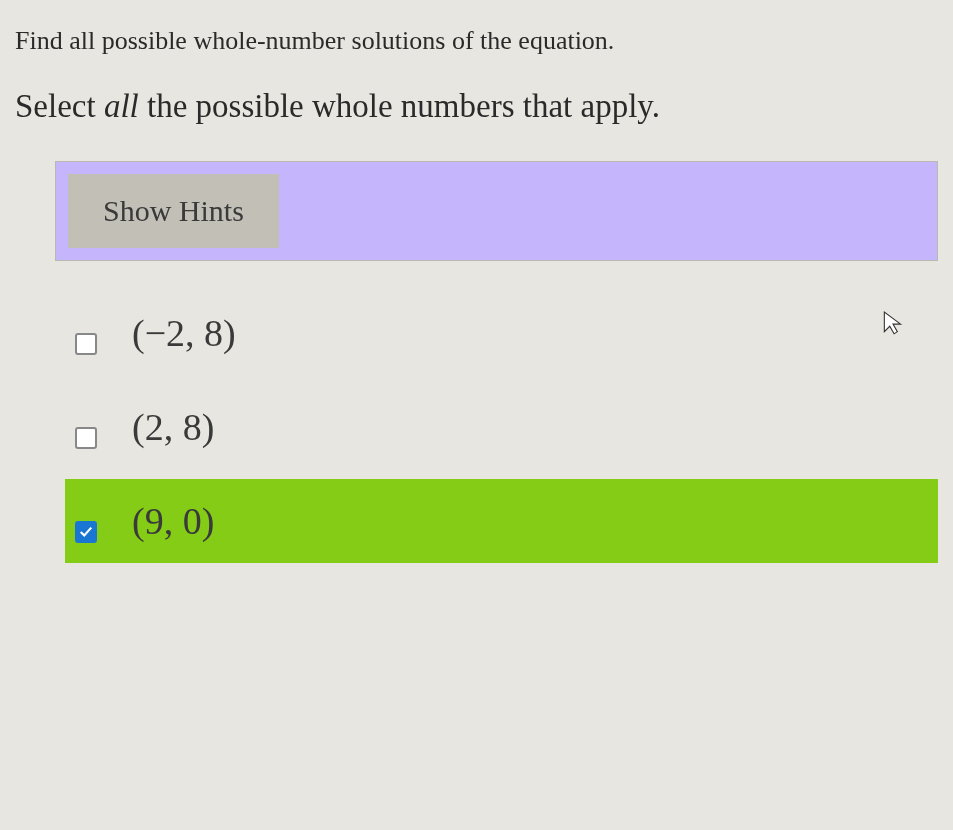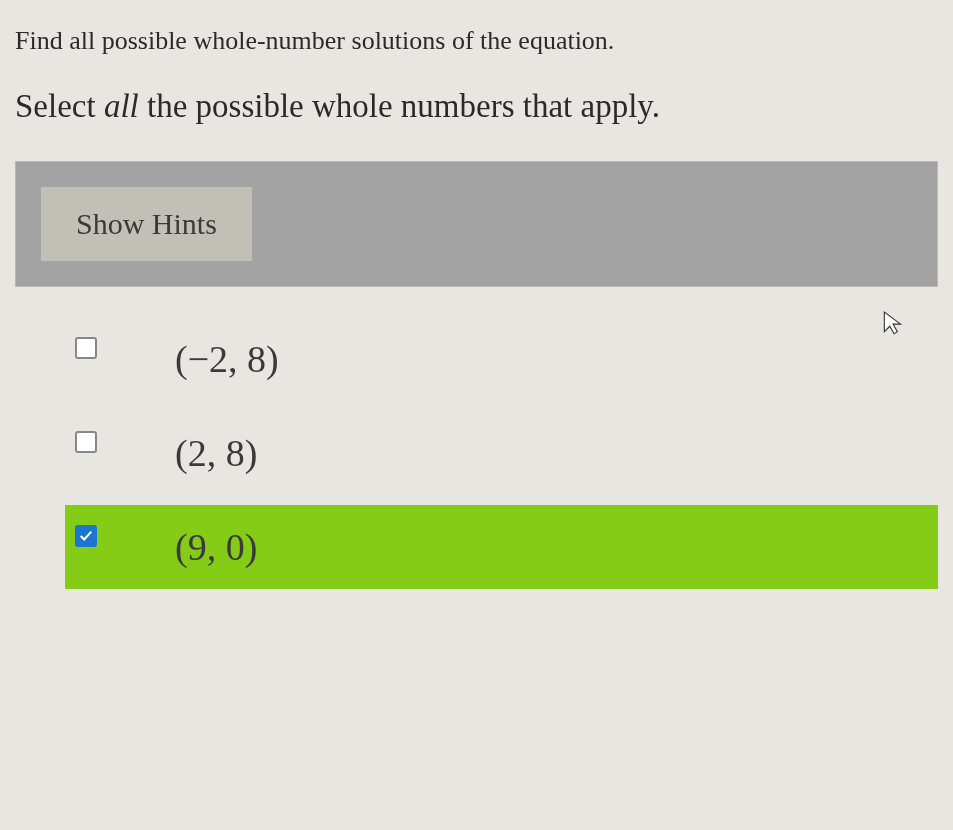--- a/index.html
+++ b/index.html
@@ -23,42 +23,42 @@
     }
     .instruction-text {
       font-size: 33px;
       line-height: 1.5;
       margin-bottom: 30px;
     }
     .instruction-text em {
     }
     .hints-container {
       border: 1px solid #bbb8b0;
-      padding: 25px;
+      padding: 12px;
       margin-bottom: 30px;
-      background: #a3a3a3;
+      background: #c4b5fd;
+      margin-left: 40px;
     }
     .show-hints-btn {
       background: #c2bfb6;
       border: none;
       padding: 20px 35px;
       font-family: Georgia, 'Times New Roman', serif;
       font-size: 30px;
       color: #3a3a3a;
       cursor: pointer;
     }
     .options-list {
       padding-left: 50px;
     }
     .option-row {
       display: flex;
-      align-items: flex-start;
+      align-items: flex-end;
       padding: 20px 10px;
       margin-bottom: 10px;
-      gap: 43px;
     }
     .option-row.selected {
       background: #84cc16;
     }
     .checkbox {
       width: 22px;
       height: 22px;
       border: 2px solid #888;
       border-radius: 3px;
       margin-right: 35px;

